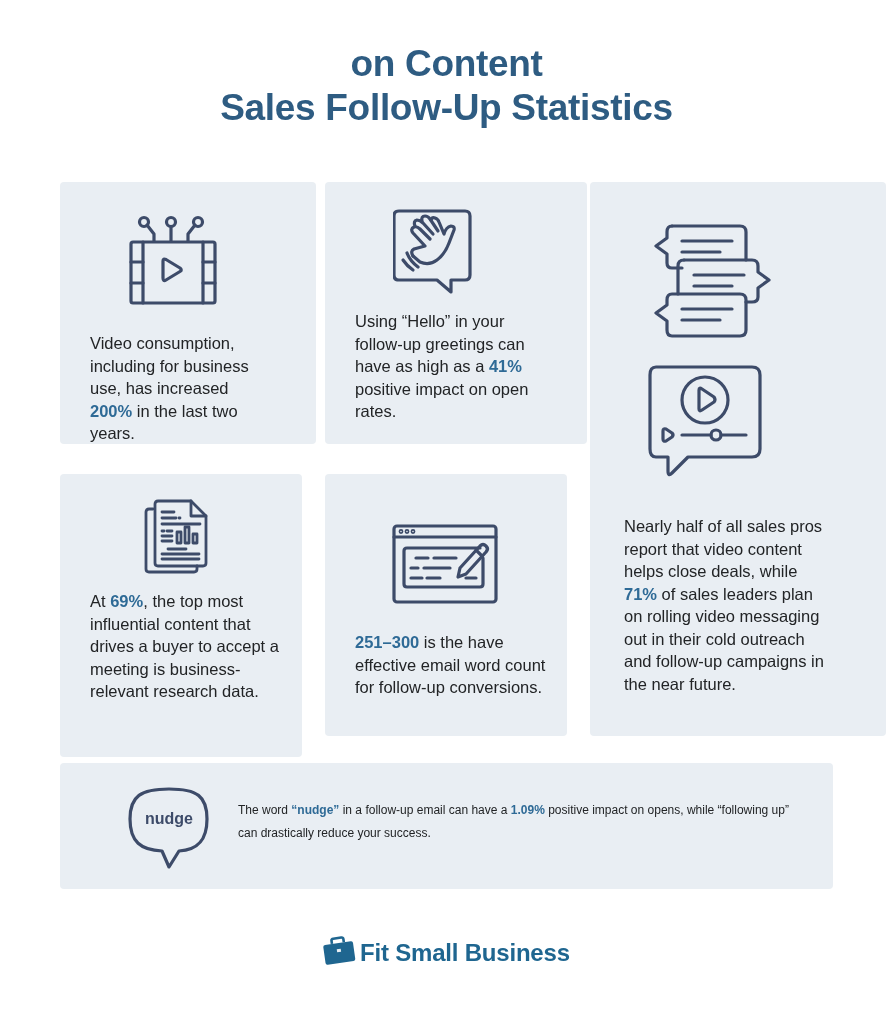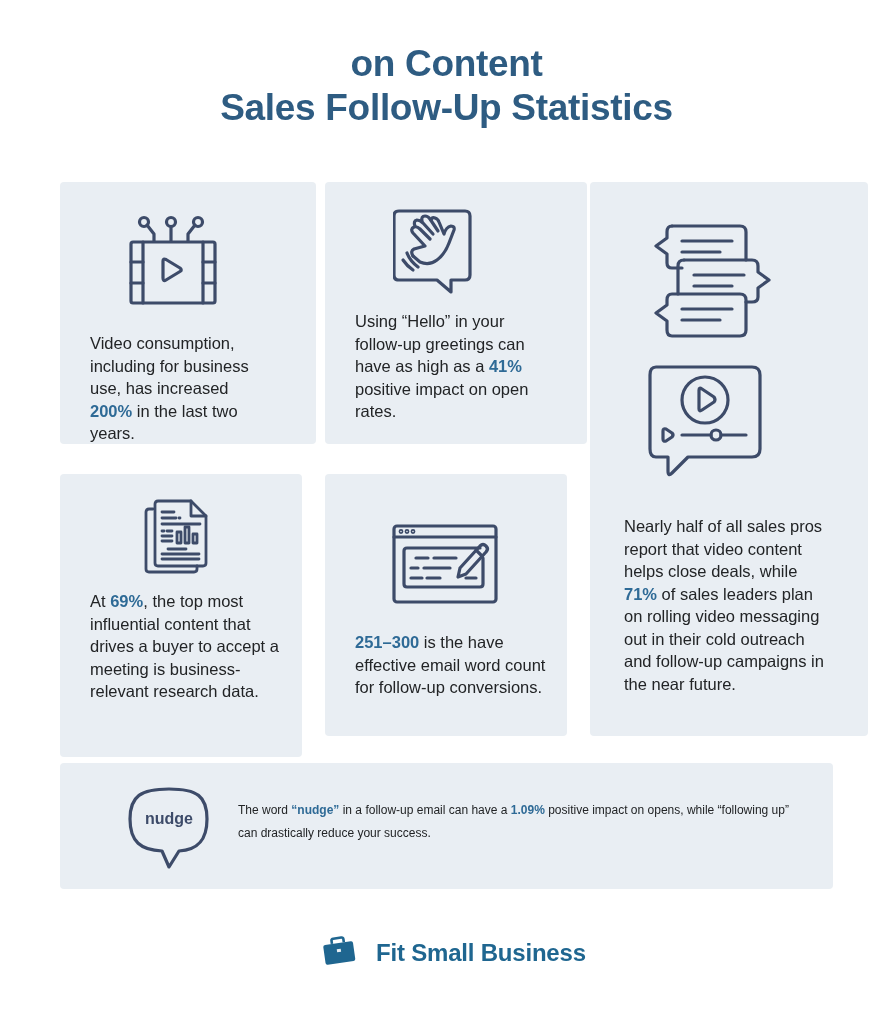--- a/index.html
+++ b/index.html
@@ -4,21 +4,21 @@
 <style>
   html, body { margin:0; padding:0; background:#ffffff; }
   body { width:893px; height:1024px; position:relative; overflow:hidden; font-family:"Liberation Sans", sans-serif; color:#222426; }
   .title { position:absolute; left:0; top:42px; width:893px; text-align:center; color:#2e5c82; font-weight:bold; font-size:37px; line-height:44px; letter-spacing:-0.3px; }
   .card { position:absolute; background:#e9eef3; border-radius:4px; }
   .icon { position:absolute; }
   .icon svg { display:block; }
   .txt { position:absolute; font-size:16.5px; line-height:22.5px; color:#222426; }
   .hl { color:#2e6a96; font-weight:bold; }
   .footer { position:absolute; left:322px; top:936px; height:34px; display:flex; align-items:center; }
-  .footer .brand { color:#1f6690; font-weight:bold; font-size:24px; margin-left:20px; letter-spacing:-0.2px; }
+  .footer .brand { color:#1f6690; font-weight:bold; font-size:24px; margin-left:4px; letter-spacing:-0.2px; }
 </style>
 </head>
 <body>
 
 <div class="title">
   <div>on Content</div>
   <div>Sales Follow-Up Statistics</div>
 </div>
 
 <div class="card" style="left:60px;top:182px;width:242px;height:262px;padding-left:14px;">
@@ -55,21 +55,21 @@
       <path d="M38 11 Q39 8 42 9 Q45 10 46 13 L51 25 Q53 18 58 17 Q62 17 61 21 L56 34 Q52 45 44 51 Q36 57 27 53 L20 47"></path>
       <path d="M14 44 Q17 52 25 58"></path>
         <path d="M10 51 Q14 57 20 61"></path>
     </svg>
   </div>
   <div class="txt" style="left:30px;top:128px;width:190px;">
     <span>Using “Hello” in your follow-up greetings can have as high as a </span><span class="hl">41%</span><span> positive impact on open rates.</span>
   </div>
 </div>
 
-<div class="card" style="left:590px;top:182px;width:278px;height:554px;">
+<div class="card" style="left:590px;top:182px;width:257px;height:554px;padding-left:39px;">
   <div class="icon" style="left:64px;top:42px;">
     <svg width="118" height="116" viewBox="0 0 118 116" fill="none" stroke="#3d4b69" stroke-width="3.2" stroke-linecap="round" stroke-linejoin="round">
       <path d="M18 2 H86 Q92 2 92 8 V36"></path>
       <path d="M28 44 H18 Q13 44 13 39 V30 L2 22 L13 14 V8 Q13 2 18 2"></path>
       <line x1="28" y1="17" x2="78" y2="17"></line>
         <line x1="28" y1="28" x2="66" y2="28"></line>
       <path d="M30 36 H98 Q104 36 104 42 V48 L115 56 L104 64 V73 Q104 78 98 78 H92"></path>
       <path d="M30 36 Q24 36 24 42 V70"></path>
       <line x1="40" y1="51" x2="90" y2="51"></line>
         <line x1="40" y1="62" x2="78" y2="62"></line>

